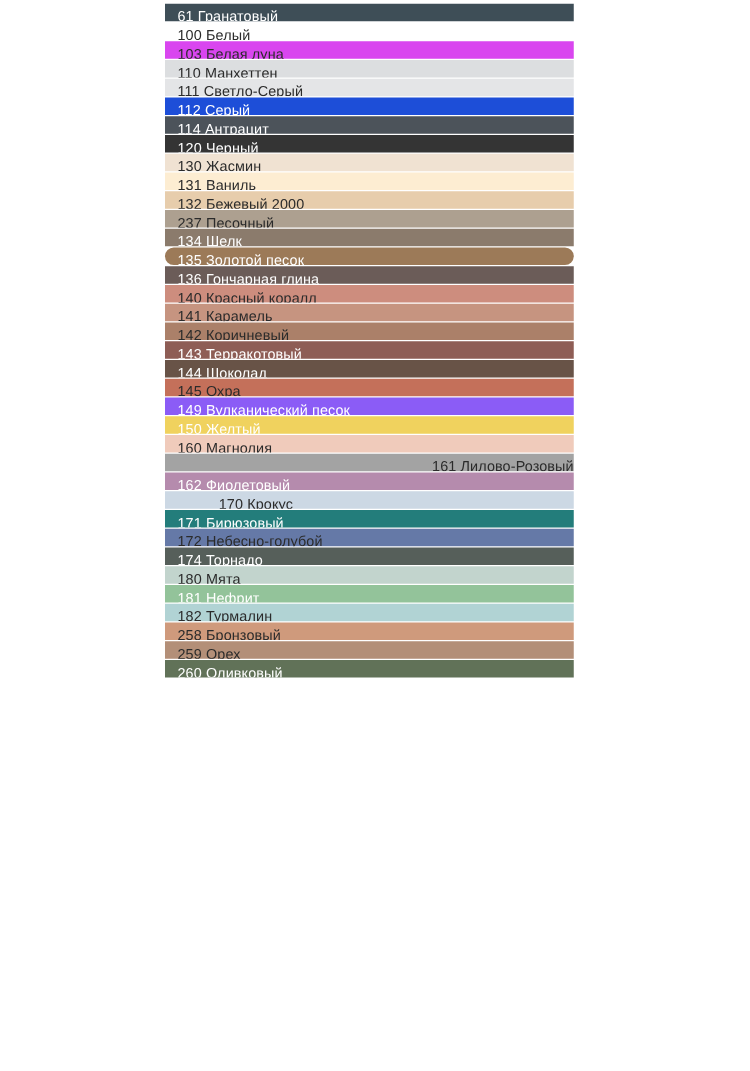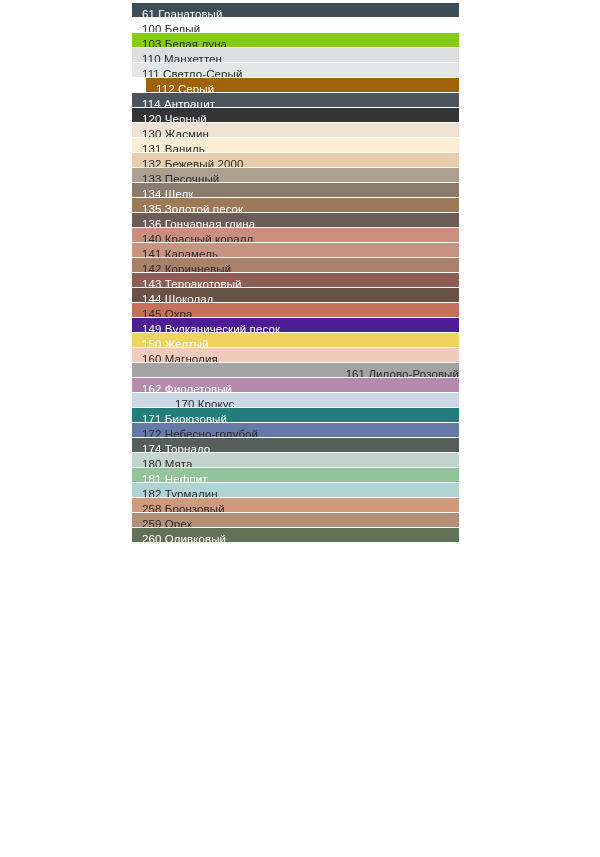--- a/index.html
+++ b/index.html
@@ -39,40 +39,40 @@
     display: inline;
     vertical-align: baseline;
   }
 </style>
 </head>
 <body>
 
 <div id="swatch-panel">
     <div class="swatch-row" style="background: rgb(62, 78, 87); color: rgb(255, 255, 255);"><span class="swatch-label">61 Гранатовый</span></div>
     <div class="swatch-row" style="background: rgb(255, 255, 255); color: rgb(43, 43, 43);"><span class="swatch-label">100 Белый</span></div>
-    <div class="swatch-row" style="background: #84cc16; color: rgb(43, 43, 43);"><span class="swatch-label">103 Белая луна</span></div>
+    <div class="swatch-row" style="background: #d946ef; color: rgb(43, 43, 43);"><span class="swatch-label">103 Белая луна</span></div>
     <div class="swatch-row" style="background: rgb(220, 222, 224); color: rgb(43, 43, 43);"><span class="swatch-label">110 Манхеттен</span></div>
     <div class="swatch-row" style="background: rgb(228, 229, 231); color: rgb(43, 43, 43);"><span class="swatch-label">111 Светло-Серый</span></div>
-    <div class="swatch-row" style="background: #a16207; color: rgb(255, 255, 255); margin-left: 14px;"><span class="swatch-label">112 Серый</span></div>
+    <div class="swatch-row" style="background: #1d4ed8; color: rgb(255, 255, 255);"><span class="swatch-label">112 Серый</span></div>
     <div class="swatch-row" style="background: rgb(76, 83, 90); color: rgb(255, 255, 255);"><span class="swatch-label">114 Антрацит</span></div>
     <div class="swatch-row" style="background: rgb(52, 52, 52); color: rgb(255, 255, 255);"><span class="swatch-label">120 Черный</span></div>
     <div class="swatch-row" style="background: rgb(240, 226, 210); color: rgb(43, 43, 43);"><span class="swatch-label">130 Жасмин</span></div>
     <div class="swatch-row" style="background: rgb(253, 237, 210); color: rgb(43, 43, 43);"><span class="swatch-label">131 Ваниль</span></div>
     <div class="swatch-row" style="background: rgb(231, 205, 172); color: rgb(43, 43, 43);"><span class="swatch-label">132 Бежевый 2000</span></div>
-    <div class="swatch-row" style="background: rgb(173, 160, 144); color: rgb(43, 43, 43);"><span class="swatch-label">133 Песочный</span></div>
+    <div class="swatch-row" style="background: rgb(173, 160, 144); color: rgb(43, 43, 43);"><span class="swatch-label">237 Песочный</span></div>
     <div class="swatch-row" style="background: rgb(139, 123, 108); color: rgb(255, 255, 255);"><span class="swatch-label">134 Шелк</span></div>
-    <div class="swatch-row" style="background: rgb(156, 122, 88); color: rgb(255, 255, 255);"><span class="swatch-label">135 Золотой песок</span></div>
+    <div class="swatch-row" style="background: rgb(156, 122, 88); color: rgb(255, 255, 255); border-radius: 11px;"><span class="swatch-label">135 Золотой песок</span></div>
     <div class="swatch-row" style="background: rgb(107, 92, 88); color: rgb(255, 255, 255);"><span class="swatch-label">136 Гончарная глина</span></div>
     <div class="swatch-row" style="background: rgb(205, 141, 126); color: rgb(43, 43, 43);"><span class="swatch-label">140 Красный коралл</span></div>
     <div class="swatch-row" style="background: rgb(198, 148, 128); color: rgb(43, 43, 43);"><span class="swatch-label">141 Карамель</span></div>
     <div class="swatch-row" style="background: rgb(171, 128, 105); color: rgb(43, 43, 43);"><span class="swatch-label">142 Коричневый</span></div>
     <div class="swatch-row" style="background: rgb(142, 93, 85); color: rgb(255, 255, 255);"><span class="swatch-label">143 Терракотовый</span></div>
     <div class="swatch-row" style="background: rgb(104, 83, 71); color: rgb(255, 255, 255);"><span class="swatch-label">144 Шоколад</span></div>
     <div class="swatch-row" style="background: rgb(196, 112, 90); color: rgb(43, 43, 43);"><span class="swatch-label">145 Охра</span></div>
-    <div class="swatch-row" style="background: #4c1d95; color: rgb(255, 255, 255);"><span class="swatch-label">149 Вулканический песок</span></div>
+    <div class="swatch-row" style="background: #8b5cf6; color: rgb(255, 255, 255);"><span class="swatch-label">149 Вулканический песок</span></div>
     <div class="swatch-row" style="background: rgb(240, 210, 94); color: rgb(255, 255, 255);"><span class="swatch-label">150 Желтый</span></div>
     <div class="swatch-row" style="background: rgb(240, 203, 187); color: rgb(43, 43, 43);"><span class="swatch-label">160 Магнолия</span></div>
     <div class="swatch-row" style="background: #a3a3a3; color: rgb(43, 43, 43); text-align: right;"><span class="swatch-label">161 Лилово-Розовый</span></div>
     <div class="swatch-row" style="background: rgb(181, 139, 173); color: rgb(255, 255, 255);"><span class="swatch-label">162 Фиолетовый</span></div>
     <div class="swatch-row" style="background: rgb(204, 216, 228); color: rgb(43, 43, 43); padding-left: 43px;"><span class="swatch-label">170 Крокус</span></div>
     <div class="swatch-row" style="background: rgb(35, 125, 123); color: rgb(255, 255, 255);"><span class="swatch-label">171 Бирюзовый</span></div>
     <div class="swatch-row" style="background: rgb(101, 121, 167); color: rgb(43, 43, 43);"><span class="swatch-label">172 Небесно-голубой</span></div>
     <div class="swatch-row" style="background: rgb(86, 95, 90); color: rgb(255, 255, 255);"><span class="swatch-label">174 Торнадо</span></div>
     <div class="swatch-row" style="background: rgb(194, 212, 205); color: rgb(43, 43, 43);"><span class="swatch-label">180 Мята</span></div>
     <div class="swatch-row" style="background: rgb(147, 195, 154); color: rgb(255, 255, 255);"><span class="swatch-label">181 Нефрит</span></div>

